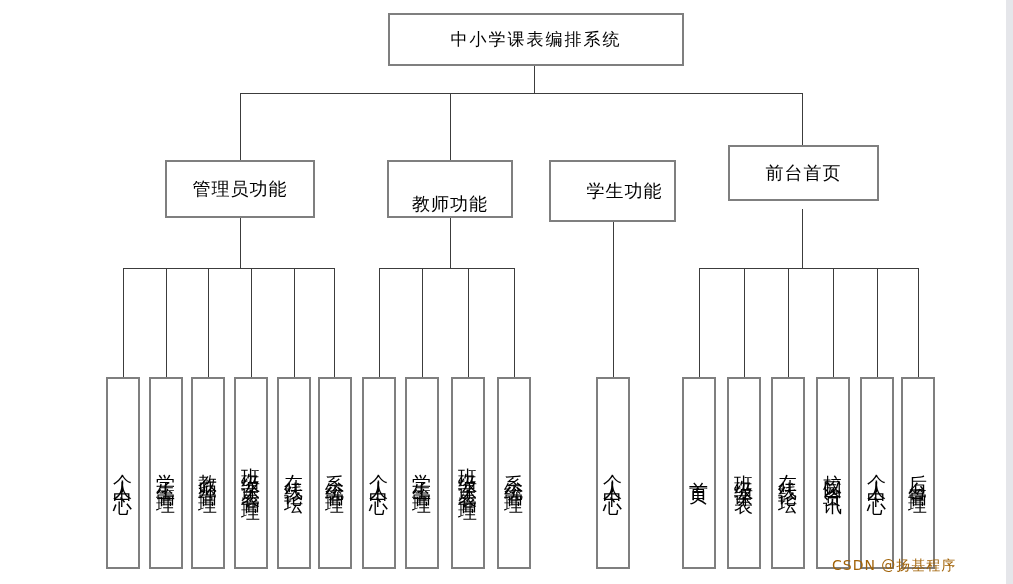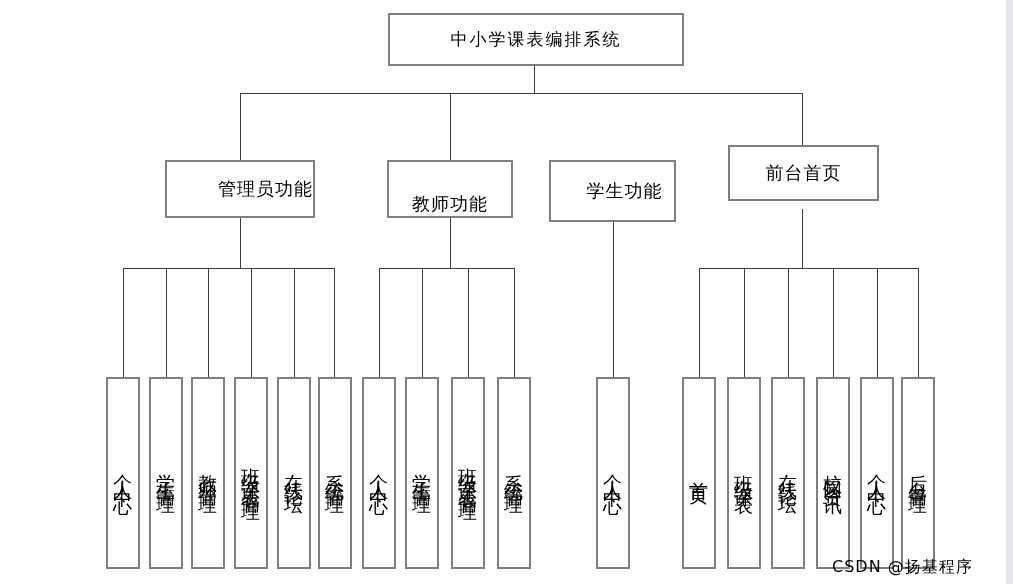--- a/index.html
+++ b/index.html
@@ -29,22 +29,22 @@
     text-orientation:upright;
     font-size:19px;
     letter-spacing:7px;
     line-height:1;
   }
   .line{position:absolute;background:#3c3c3c;}
   .hline{height:1px;}
   .vline{width:1px;}
   .watermark{
     position:absolute;
-    font-size:16px;
-    color:#000000;
+    font-size:14px;
+    color:#a16207;
     white-space:nowrap;
     letter-spacing:1px;
   }
   .edge-strip{
     position:absolute;
     background:#e5e6ea;
   }
 </style>
 </head>
 <body>
@@ -81,21 +81,21 @@
   <div class="line vline" style="left:744px;top:268px;height:109px;"></div>
   <div class="line vline" style="left:788px;top:268px;height:109px;"></div>
   <div class="line vline" style="left:833px;top:268px;height:109px;"></div>
   <div class="line vline" style="left:877px;top:268px;height:109px;"></div>
   <div class="line vline" style="left:918px;top:268px;height:109px;"></div>
 
   <div class="node root" style="left:388px;top:13px;width:296px;height:53px;">
     <span>中小学课表编排系统</span>
   </div>
 
-  <div class="node branch" style="left:165px;top:160px;width:150px;height:58px;justify-content:flex-end;">
+  <div class="node branch" style="left:165px;top:160px;width:150px;height:58px;">
     <span>管理员功能</span>
   </div>
   <div class="node branch" style="left:387px;top:160px;width:126px;height:58px;align-items:flex-end;">
     <span>教师功能</span>
   </div>
   <div class="node branch" style="left:549px;top:160px;width:127px;height:62px;padding-left:24px;">
     <span>学生功能</span>
   </div>
   <div class="node branch" style="left:728px;top:145px;width:151px;height:56px;">
     <span>前台首页</span>

